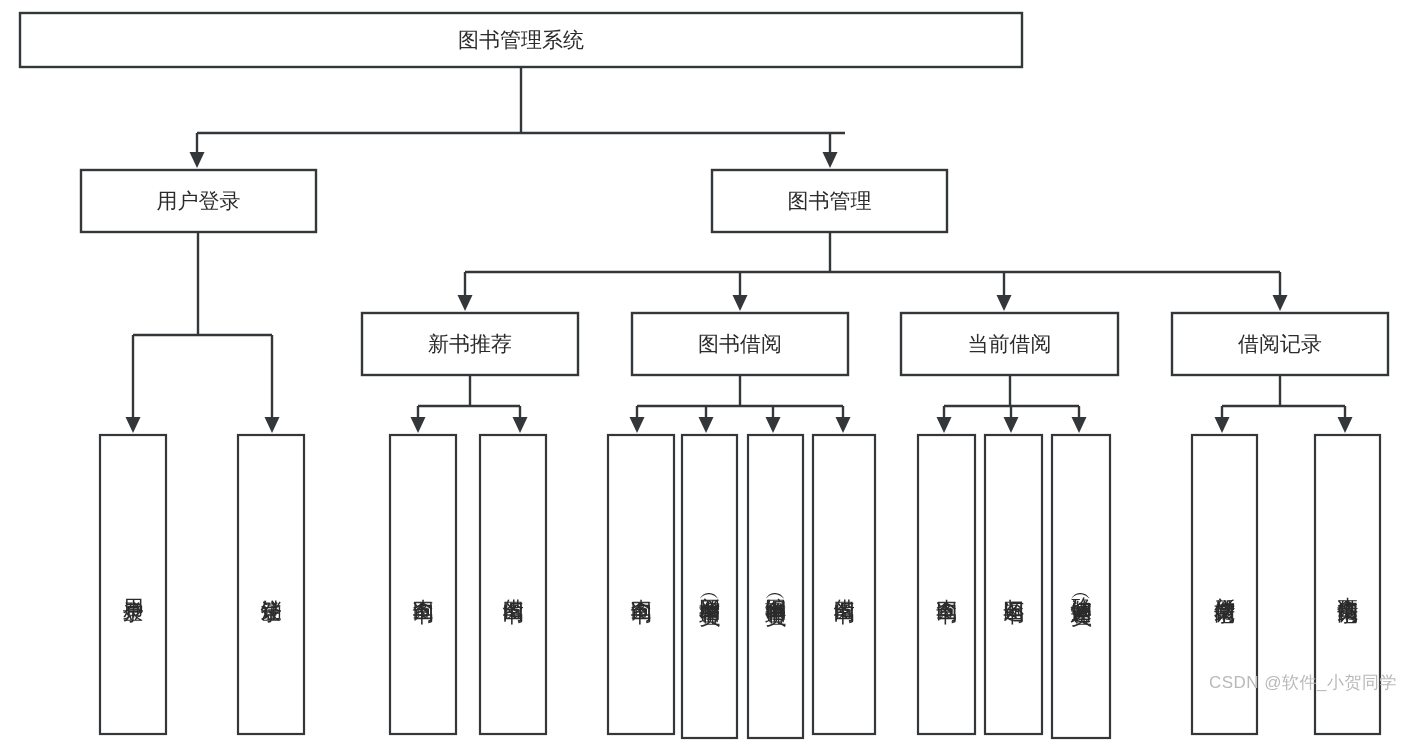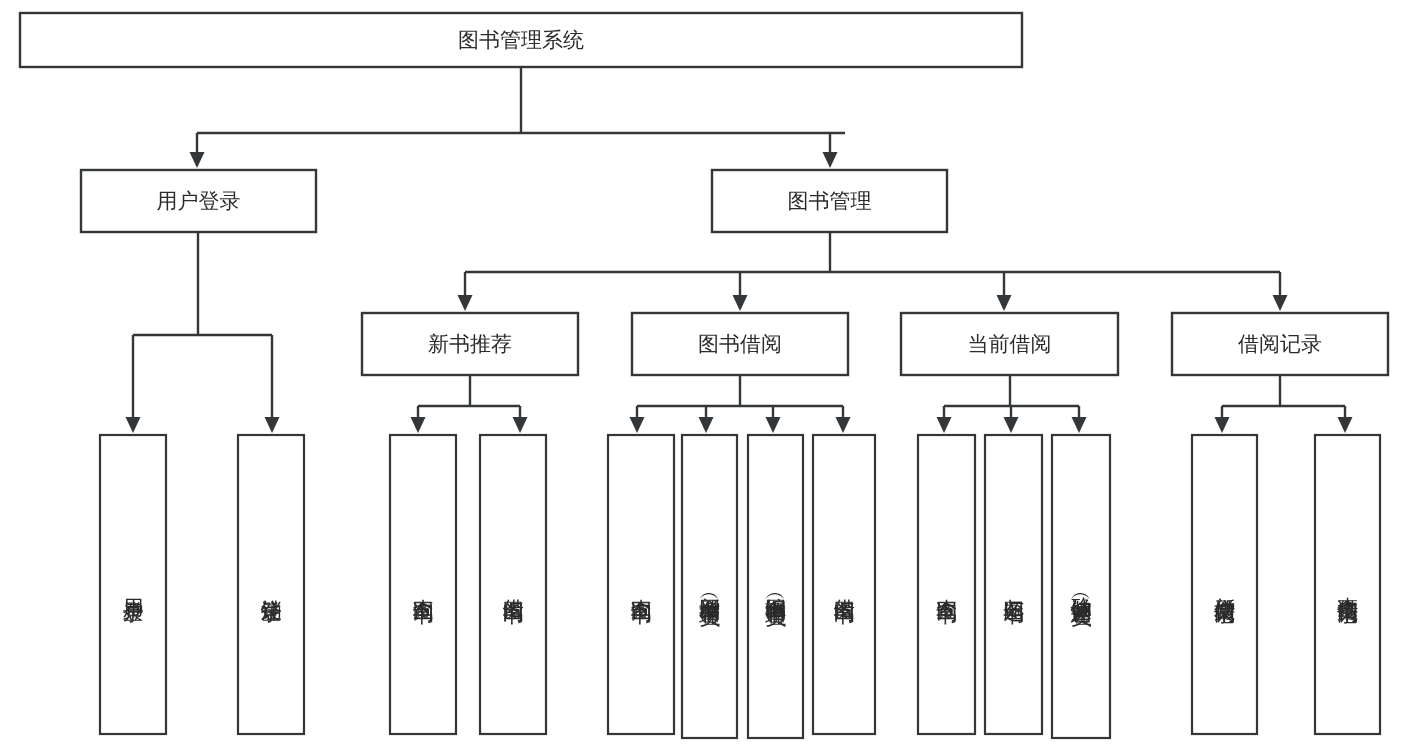--- a/index.html
+++ b/index.html
@@ -183,14 +183,15 @@
       <div class="node-label-v" style="left: 682px; top: 435px; width: 55px; height: 303px;">新增图书（管理员）</div>
       <div class="node-label-v" style="left: 748px; top: 435px; width: 55px; height: 303px;">编辑图书（管理员）</div>
       <div class="node-label-v" style="left: 813px; top: 435px; width: 62px; height: 299px;">借阅图书</div>
       <div class="node-label-v" style="left: 918px; top: 435px; width: 57px; height: 299px;">查询图书</div>
       <div class="node-label-v" style="left: 985px; top: 435px; width: 57px; height: 299px;">归还图书</div>
       <div class="node-label-v" style="left: 1052px; top: 435px; width: 58px; height: 303px;">确认归还（管理员）</div>
       <div class="node-label-v" style="left: 1192px; top: 435px; width: 65px; height: 299px;">新增借阅记录</div>
       <div class="node-label-v" style="left: 1315px; top: 435px; width: 65px; height: 299px;">查询借阅记录</div>
     </div>
 
+  <div class="watermark">CSDN @软件_小贺同学</div>
 
 </div>
 
 </body></html>

